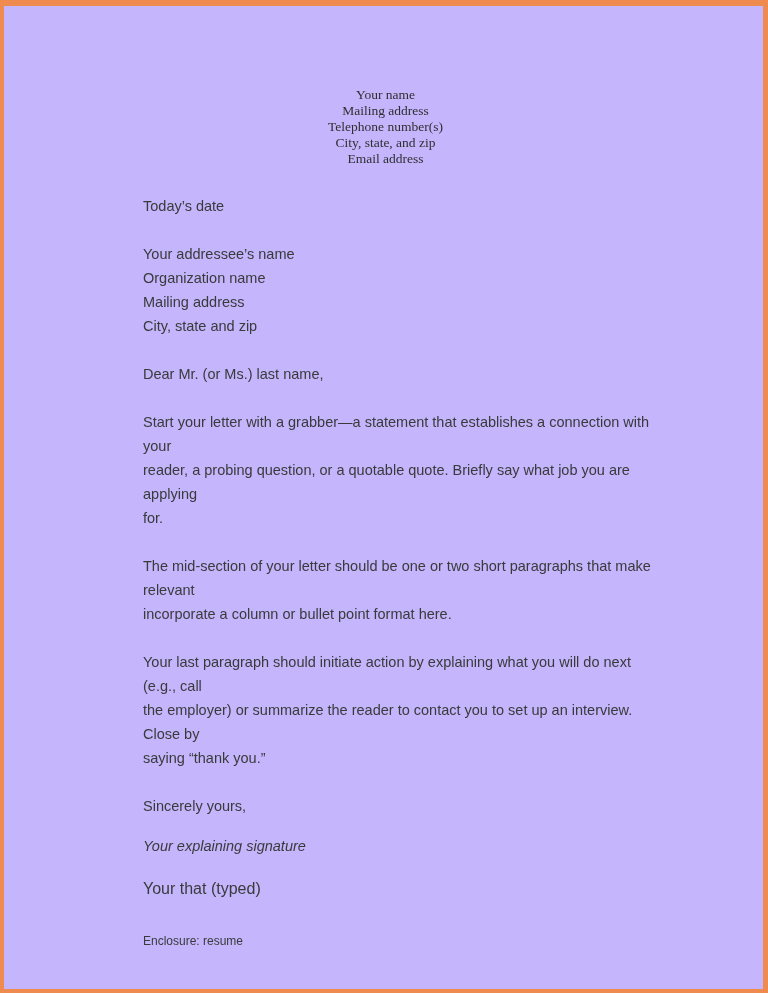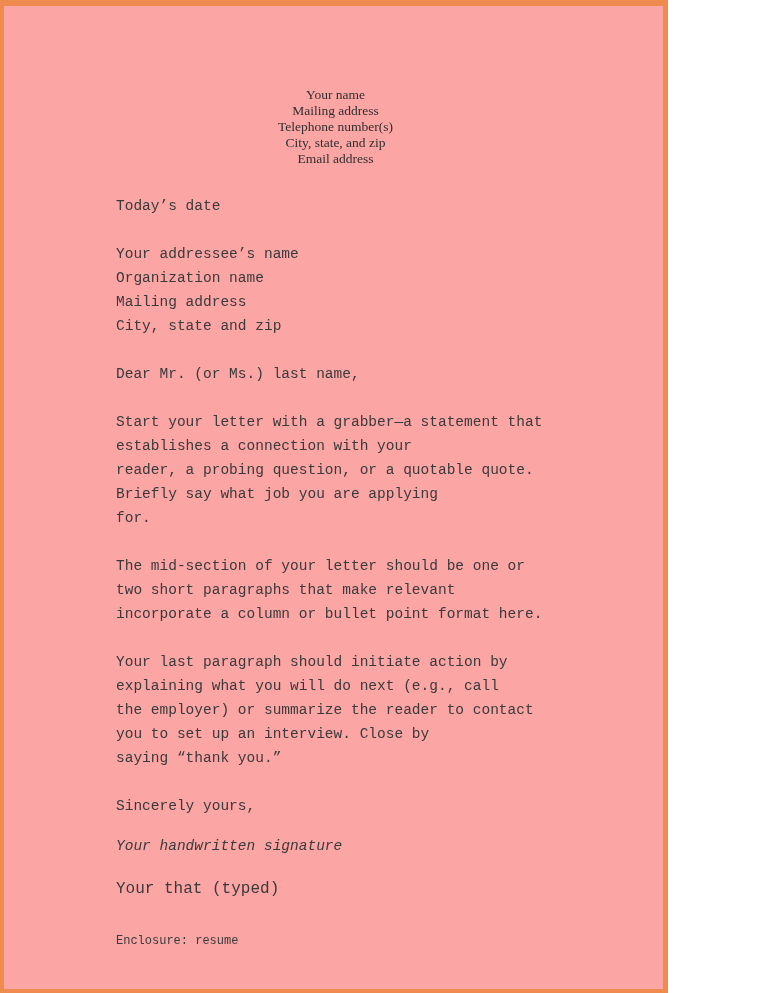--- a/index.html
+++ b/index.html
@@ -2,47 +2,48 @@
 <html><head>
 <meta charset="utf-8">
 <style>
   html, body {
     margin: 0;
     padding: 0;
     background: #ffffff;
   }
   .page {
     position: relative;
-    width: 668px;
+    width: 768px;
     height: 993px;
     box-sizing: border-box;
-    background: #fca5a5;
+    background: #c4b5fd;
     border-style: solid;
     border-color: #ef8b4f;
     border-width: 6px 5px 4px 4px;
     overflow: hidden;
     color: #3a3a3a;
   }
   .content {
     box-sizing: border-box;
     padding: 81px 108px 0 112px;
   }
   .sender-block {
     text-align: center;
     font-family: "Liberation Serif", "DejaVu Serif", serif;
     font-size: 13.5px;
     line-height: 16px;
     color: #2f2f2f;
     margin-bottom: 27px;
   }
   .body-text {
-    font-family: Liberation Mono, monospace;
+    font-family: Liberation Sans, sans-serif;
     font-size: 14.5px;
     line-height: 24px;
     color: #3a3a3a;
+    margin-left: 27px;
   }
   .block { margin: 0 0 24px 0; }
   .salutation { margin: 0 0 24px 0; }
   .paragraph { margin: 0 0 24px 0; }
   .closing { margin: 0 0 16px 0; }
   .signature {
     font-style: italic;
     margin: 0 0 18px 0;
   }
   .typed-name {
@@ -95,21 +96,21 @@
       </div>
 
       <div class="paragraph">
         <div>Your last paragraph should initiate action by explaining what you will do next (e.g., call</div>
         <div>the employer) or summarize the reader to contact you to set up an interview. Close by</div>
         <div>saying “thank you.”</div>
       </div>
 
       <p class="closing">Sincerely yours,</p>
 
-      <p class="signature">Your handwritten signature</p>
+      <p class="signature">Your explaining signature</p>
 
       <p class="typed-name">Your that (typed)</p>
 
       <p class="enclosure">Enclosure: resume</p>
 
     </div>
   </div>
 </div>
 
 </body></html>

